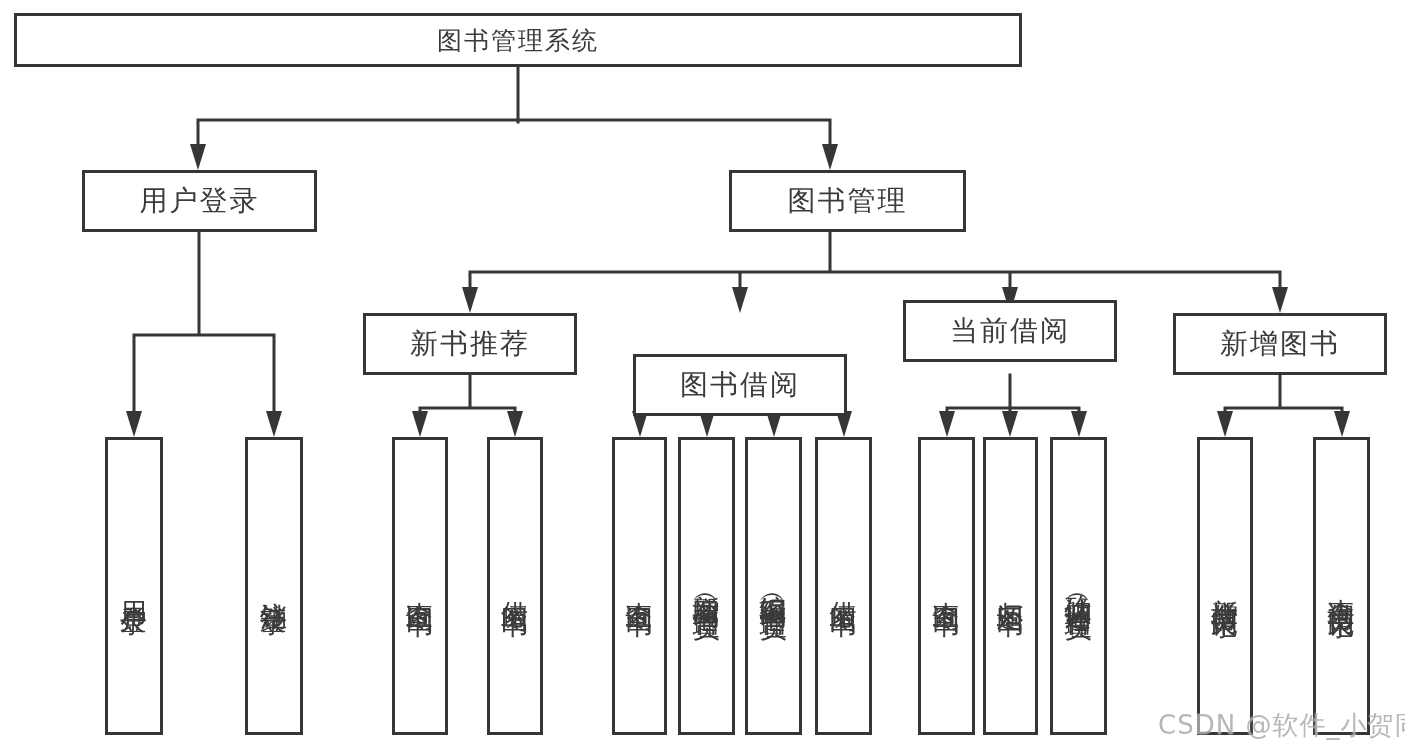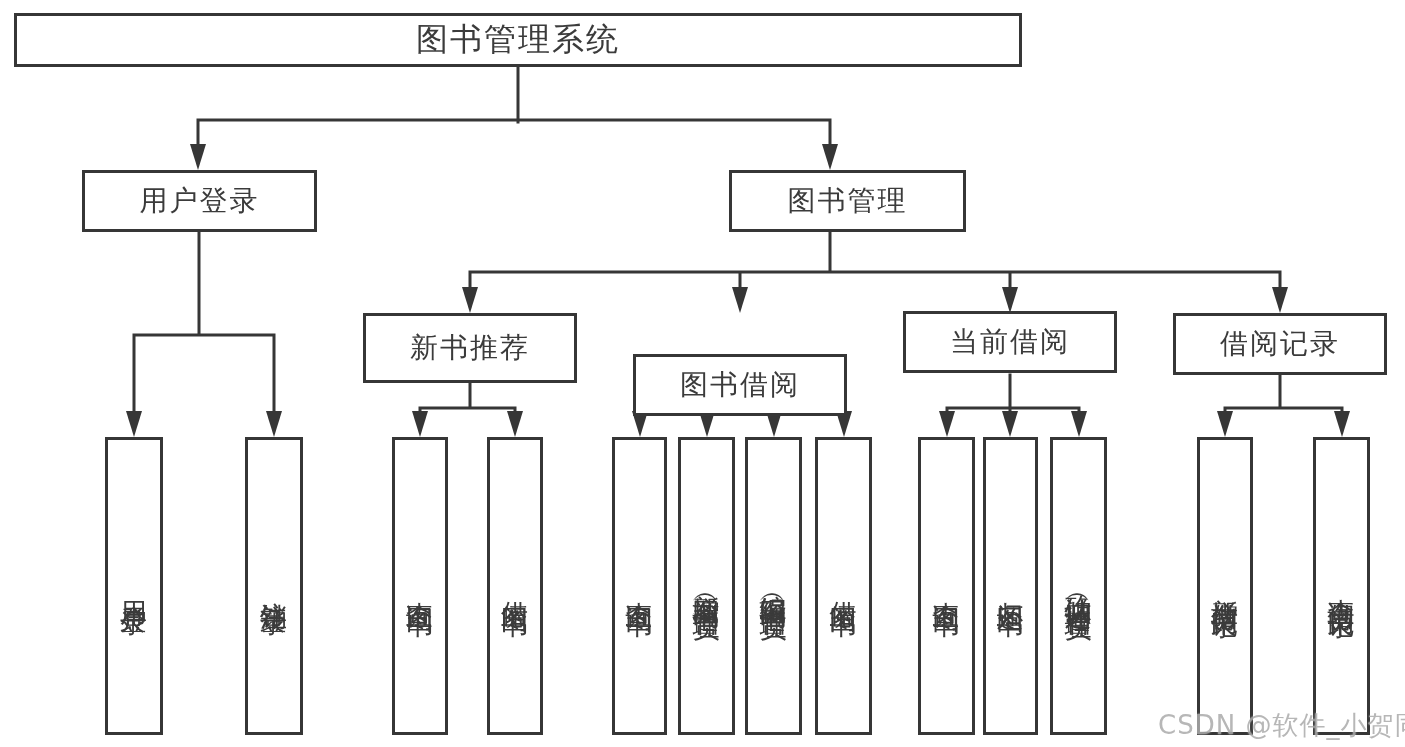--- a/index.html
+++ b/index.html
@@ -18,21 +18,21 @@
   #wires path{stroke:var(--line);stroke-width:3;fill:none;stroke-linecap:square;}
   #wires polygon{fill:var(--line);stroke:none;}
   .box{
     position:absolute;z-index:2;box-sizing:border-box;
     background:var(--bg);border:3px solid var(--line);
     display:flex;align-items:center;justify-content:center;
   }
   .hlabel{
     font-size:28px;letter-spacing:2px;color:var(--text);white-space:nowrap;
   }
-  .root .hlabel{font-size:32px;}
+  .root .hlabel{font-size:25px;}
   .leaf{top:437px;height:298px;}
   .vlabel{
     writing-mode:vertical-rl;text-orientation:mixed;
     font-size:27px;letter-spacing:3px;color:var(--text);
     line-height:1;white-space:nowrap;
   }
   #watermark{
     position:absolute;z-index:3;left:1158px;top:708px;
     font-size:26px;letter-spacing:1px;color:var(--watermark);
     opacity:.85;white-space:nowrap;text-shadow:0 0 2px #fff;
@@ -76,31 +76,31 @@
     <span class="hlabel">图书管理系统</span>
   </div>
 
   <div class="box" style="left:82px;top:170px;width:235px;height:62px;">
     <span class="hlabel">用户登录</span>
   </div>
   <div class="box" style="left:713px;top:170px;width:237px;height:62px;margin-left:16px;">
     <span class="hlabel">图书管理</span>
   </div>
 
-  <div class="box" style="left:363px;top:313px;width:214px;height:70px;">
+  <div class="box" style="left:363px;top:313px;width:214px;height:62px;">
     <span class="hlabel">新书推荐</span>
   </div>
   <div class="box" style="left:633px;top:313px;width:214px;height:62px;margin-top:41px;">
     <span class="hlabel">图书借阅</span>
   </div>
-  <div class="box" style="left:903px;top:311px;width:214px;height:62px;">
+  <div class="box" style="left:903px;top:300px;width:214px;height:62px;">
     <span class="hlabel">当前借阅</span>
   </div>
   <div class="box" style="left:1173px;top:313px;width:214px;height:62px;">
-    <span class="hlabel">借阅记录</span>
+    <span class="hlabel">新增图书</span>
   </div>
 
   <div class="box leaf" style="left:105px;width:58px;">
     <span class="vlabel">用户登录</span>
   </div>
   <div class="box leaf" style="left:245px;width:58px;">
     <span class="vlabel">注销登录</span>
   </div>
 
   <div class="box leaf" style="left:392px;width:56px;">

